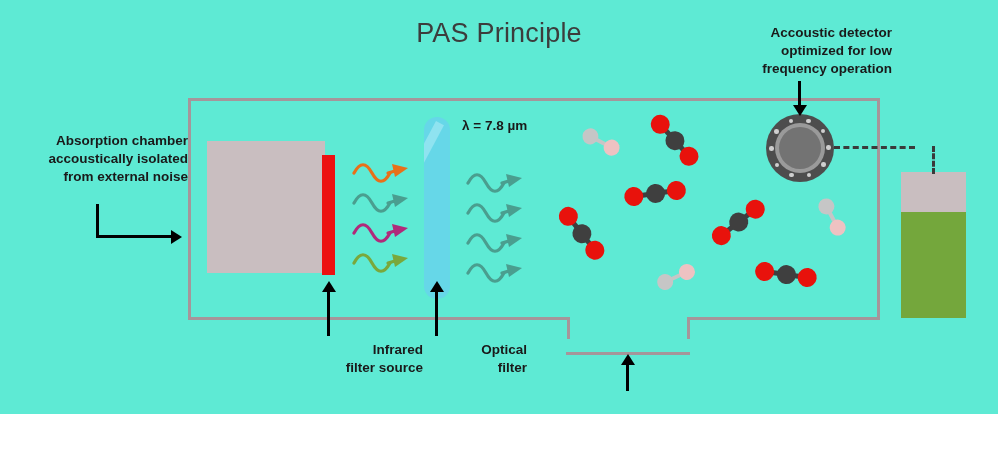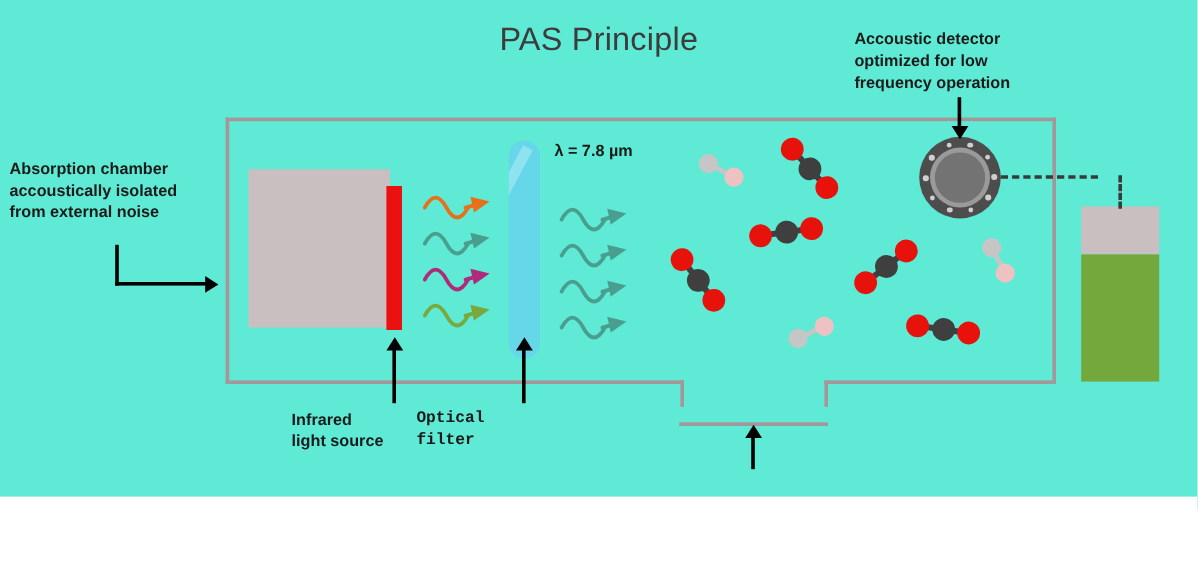--- a/index.html
+++ b/index.html
@@ -27,21 +27,21 @@
     color: #3c3c3c;
     letter-spacing: 0.2px;
   }
 
   
   .annot {
     font-size: 13.5px;
     font-weight: bold;
     color: #1a1a1a;
     line-height: 1.32;
-    text-align: left;
+    text-align: right;
     white-space: pre-line;
   }
 
   
   #chamber-top    { left: 188px; top: 98px;  width: 692px; height: 3px; background: #a5969a; }
   #chamber-left   { left: 188px; top: 98px;  width: 3px;  height: 222px; background: #a5969a; }
   #chamber-right  { left: 877px; top: 98px;  width: 3px;  height: 222px; background: #a5969a; }
   #chamber-bot-l  { left: 188px; top: 317px; width: 382px; height: 3px; background: #a5969a; }
   #chamber-bot-r  { left: 687px; top: 317px; width: 193px; height: 3px; background: #a5969a; }
   #chamber-drop-l { left: 567px; top: 317px; width: 3px;  height: 22px; background: #a5969a; }
@@ -207,25 +207,25 @@
   <div class="abs arrow-line" style="left:96px; top:235px; width:76px; height:3px;"></div>
   <div class="abs arrow-head head-right" style="left:171px; top:229.5px;"></div>
 
   <div class="abs annot" style="left:712px; top:24px; width:180px;">Accoustic detector
 optimized for low
 frequency operation</div>
   <div class="abs arrow-line" style="left:798px; top:81px; width:3px; height:26px;"></div>
   <div class="abs arrow-head head-down" style="left:792.5px; top:105px;"></div>
 
   <div class="abs annot" style="left:243px; top:341px; width:180px;">Infrared
-light source</div>
+filter source</div>
   <div class="abs arrow-line" style="left:327px; top:290px; width:3px; height:46px;"></div>
   <div class="abs arrow-head head-up" style="left:321.5px; top:281px;"></div>
 
-  <div class="abs annot" style="left:347px; top:341px; width:180px;font-family:Liberation Mono, monospace;">Optical
+  <div class="abs annot" style="left:347px; top:341px; width:180px;">Optical
 filter</div>
   <div class="abs arrow-line" style="left:435px; top:290px; width:3px; height:46px;"></div>
   <div class="abs arrow-head head-up" style="left:429.5px; top:281px;"></div>
 
   <div class="abs arrow-line" style="left:626px; top:363px; width:3px; height:28px;"></div>
   <div class="abs arrow-head head-up" style="left:620.5px; top:354px;"></div>
 
   <div id="waves-layer" class="abs" style="left:0; top:0; width:998px; height:470px;">
       <div class="wave abs" style="left: 352px; top: 158px;"><svg width="60" height="26" viewBox="0 0 60 26">
           <path d="M2,15 C8,4 14,4 20,15 C26,26 32,26 38,15" fill="none" stroke="#e8701a" stroke-width="3.2" stroke-linecap="round"></path>

